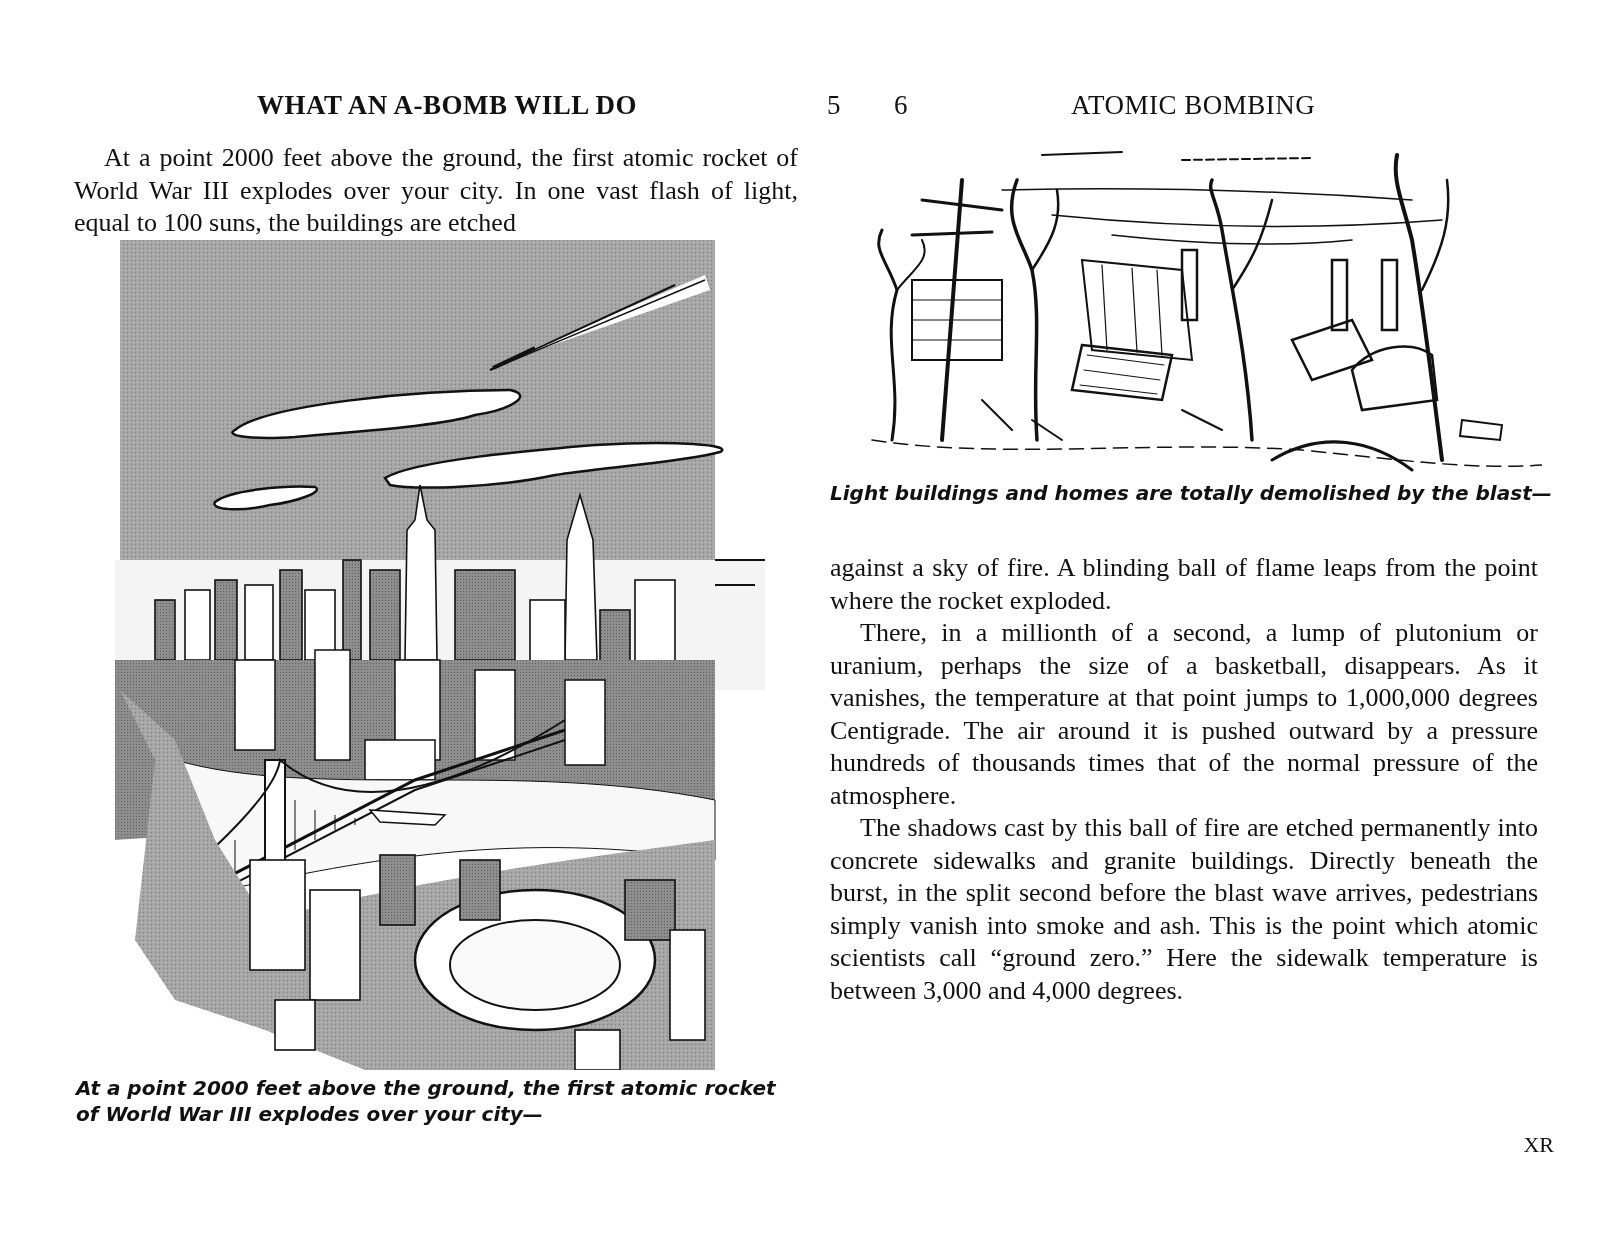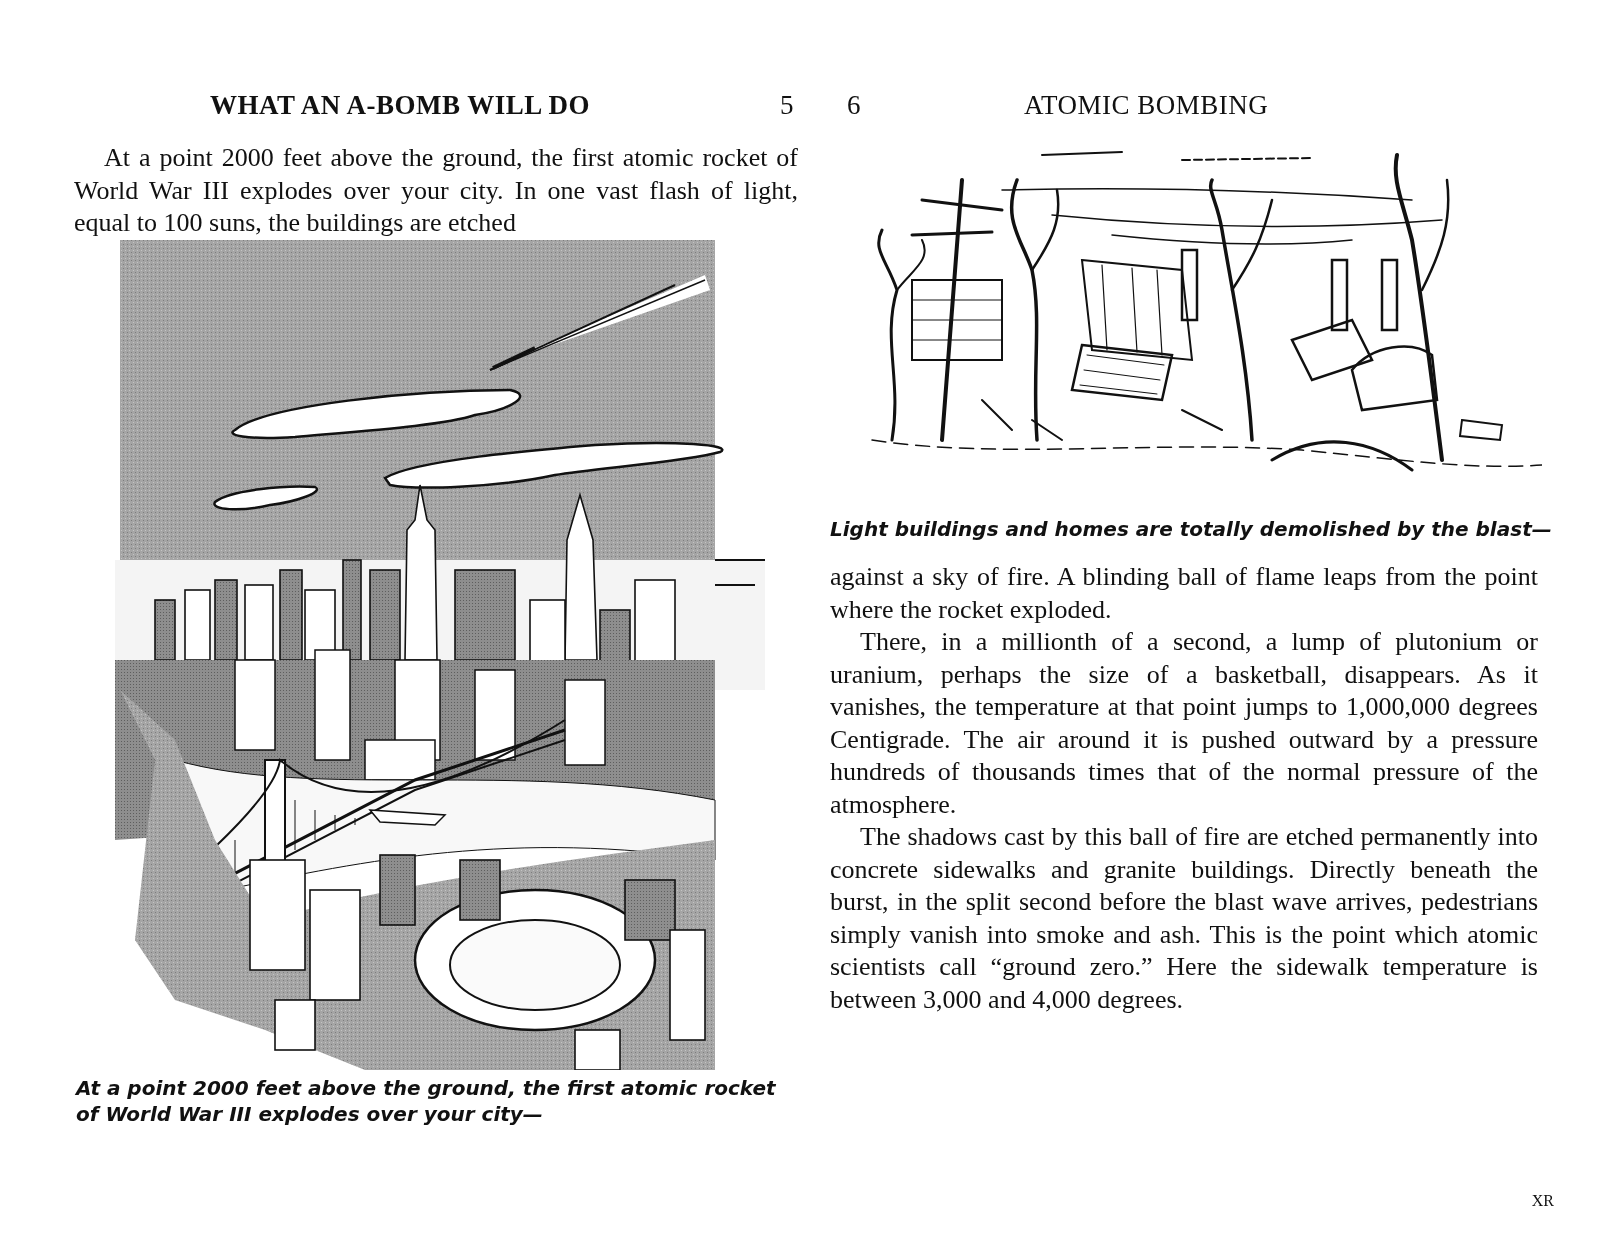--- a/index.html
+++ b/index.html
@@ -5,49 +5,49 @@
   html, body { margin: 0; padding: 0; }
   body {
     width: 1600px; height: 1259px; background: #ffffff; position: relative; overflow: hidden;
     font-family: "Liberation Serif", "DejaVu Serif", serif; color: #111;
   }
   .page { position: absolute; top: 0; height: 1259px; }
   .page-left { left: 0; width: 800px; }
   .page-right { left: 800px; width: 800px; }
 
   .running-head {
-    position: absolute; top: 90px; font-size: 27px; letter-spacing: 0.5px; line-height: 30px;
+    position: absolute; top: 90px; font-size: 27px; letter-spacing: 0.5px; line-height: 30px; margin-left: 47px;
   }
   .left-head-title { left: 210px; font-weight: bold; }
   .left-head-num { left: 780px; }
   .right-head-num { left: 47px; }
   .right-head-title { left: 224px; }
 
   .body-text {
     position: absolute; font-size: 26px; line-height: 32.5px; text-align: justify;
     text-align-last: left;
   }
   .body-text p { margin: 0; text-indent: 30px; }
-  .body-text p.noindent { text-indent: 0; margin-top: 9px; }
+  .body-text p.noindent { text-indent: 0; }
   .left-body { left: 74px; top: 142px; width: 724px; }
   .right-body { left: 30px; top: 552px; width: 708px; }
 
   .caption {
     position: absolute; font-family: "DejaVu Sans", "Liberation Sans", sans-serif;
     font-style: italic; font-size: 20px; line-height: 26px; font-weight: 600;
   }
   .left-caption { left: 76px; top: 1075px; width: 722px; }
-  .right-caption { left: 30px; top: 516px; width: 740px; white-space: nowrap; }
+  .right-caption { left: 30px; top: 480px; width: 740px; white-space: nowrap; }
 
   .illus { position: absolute; }
   .city-illus { left: 115px; top: 240px; width: 650px; height: 830px; }
   .ruins-illus { left: 852px; top: 140px; width: 690px; height: 350px; }
 
   .signature {
-    position: absolute; right: 46px; top: 1192px; font-size: 16px;
+    position: absolute; right: 46px; top: 1132px; font-size: 22px;
   }
 </style>
 </head>
 <body>
 
 <div class="page page-left">
   <div class="running-head left-head-title">WHAT AN A-BOMB WILL DO</div>
   <div class="running-head left-head-num">5</div>
 
   <div class="body-text left-body">

